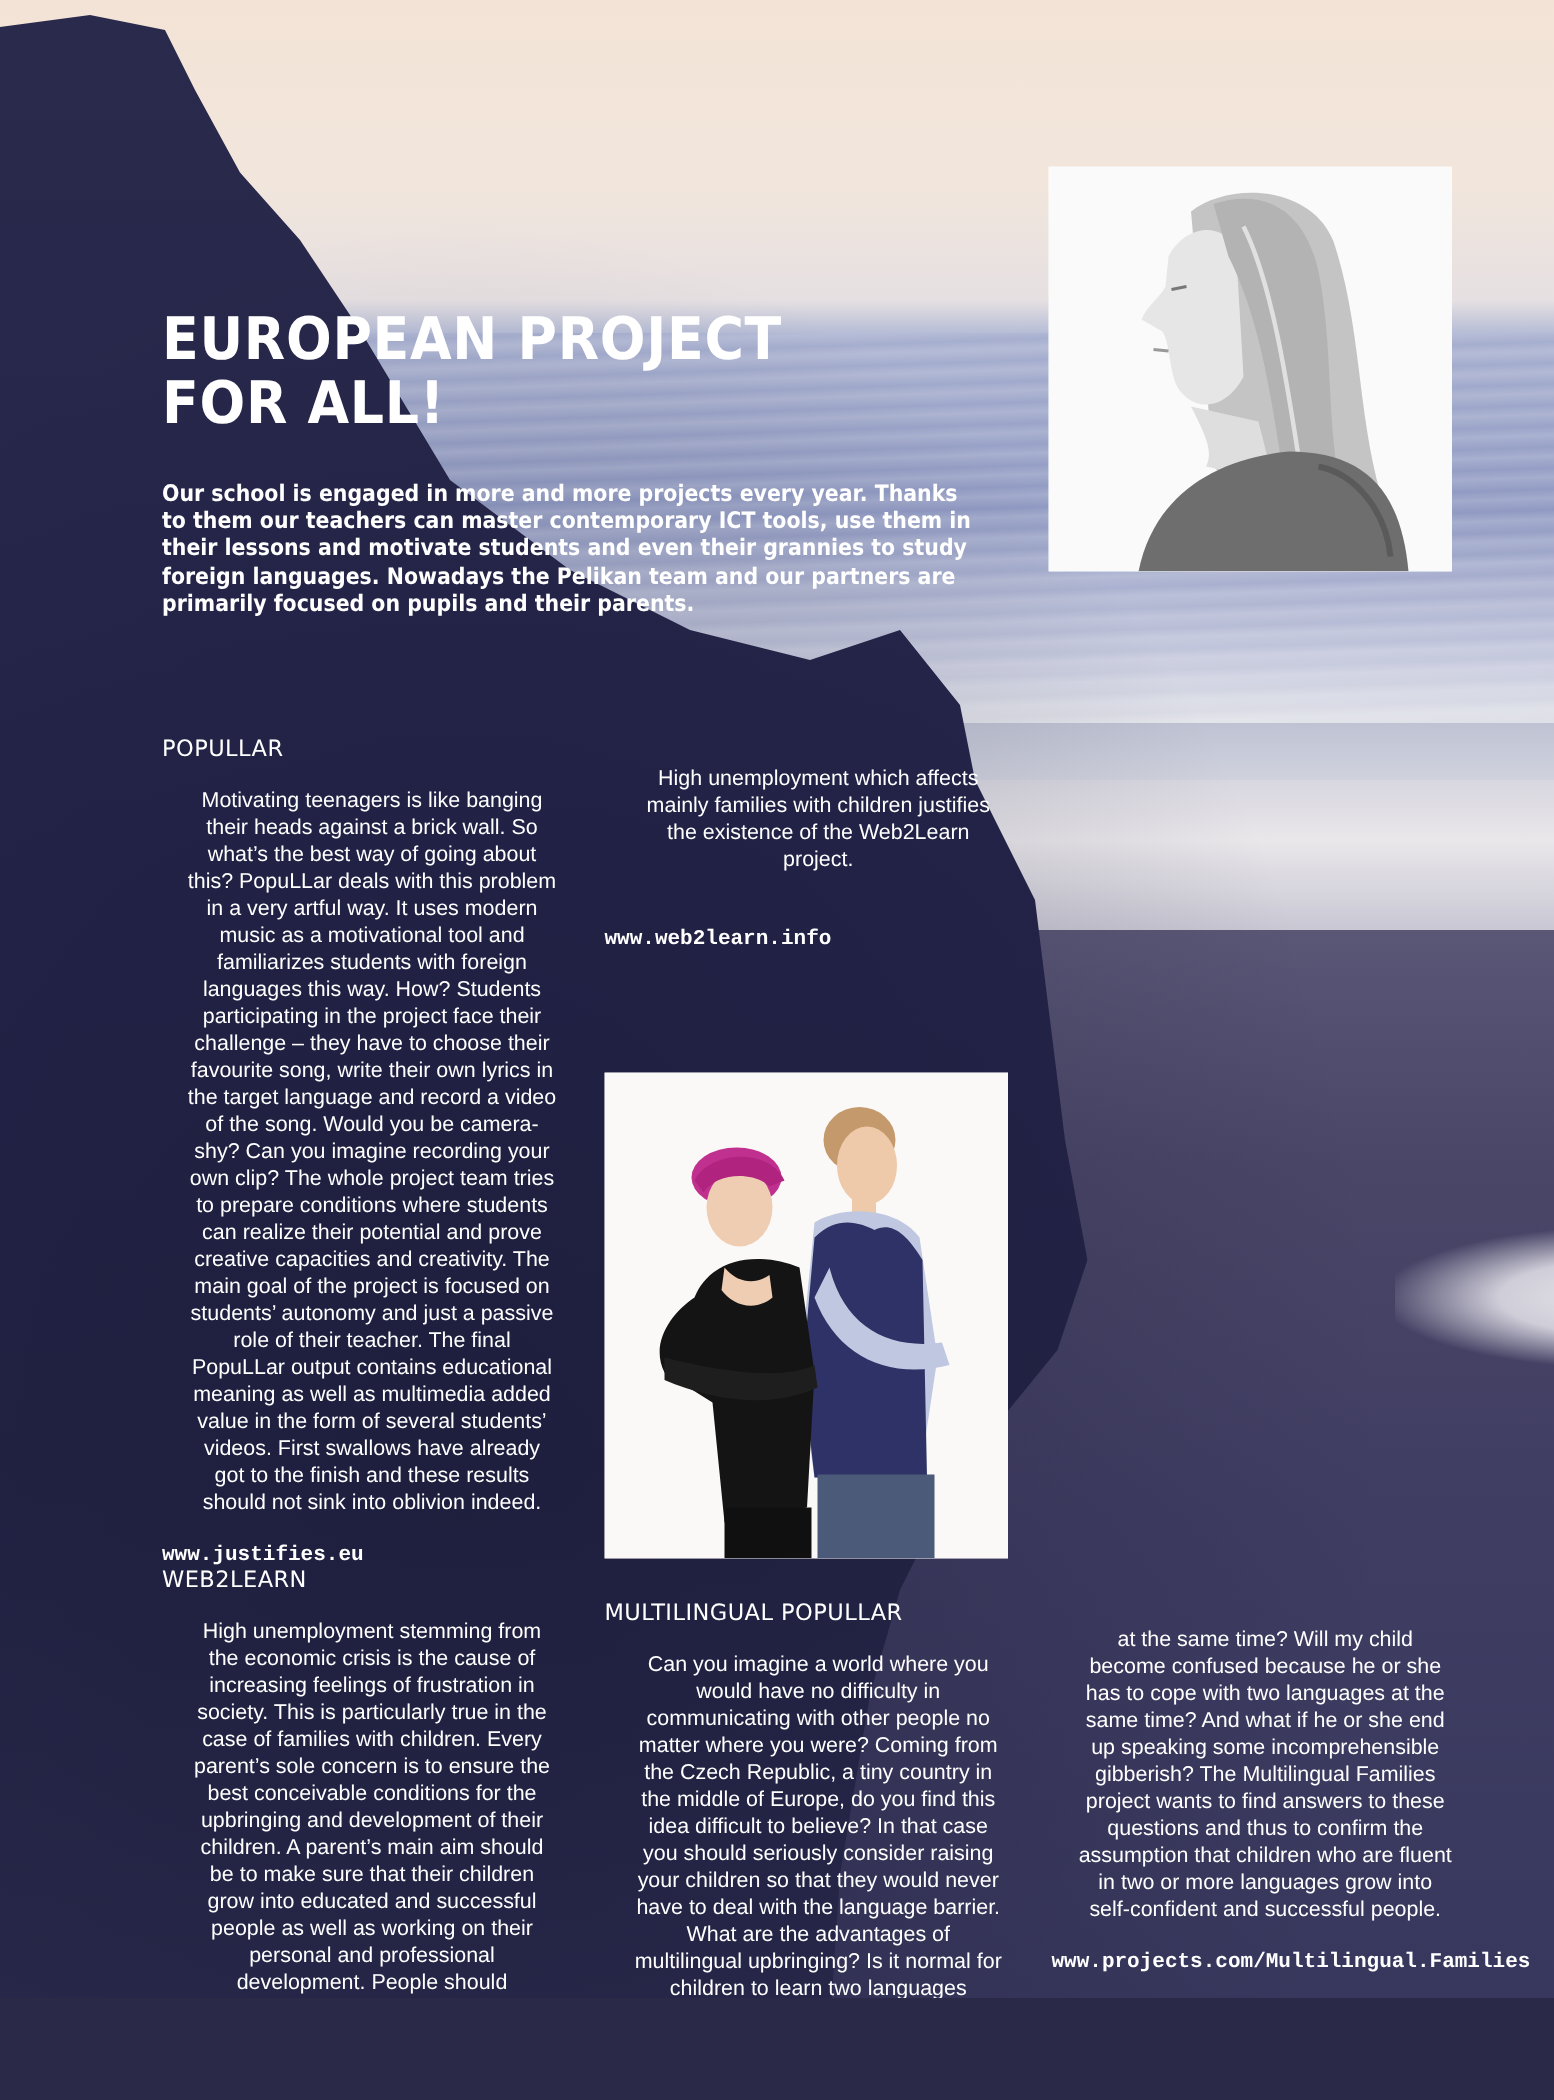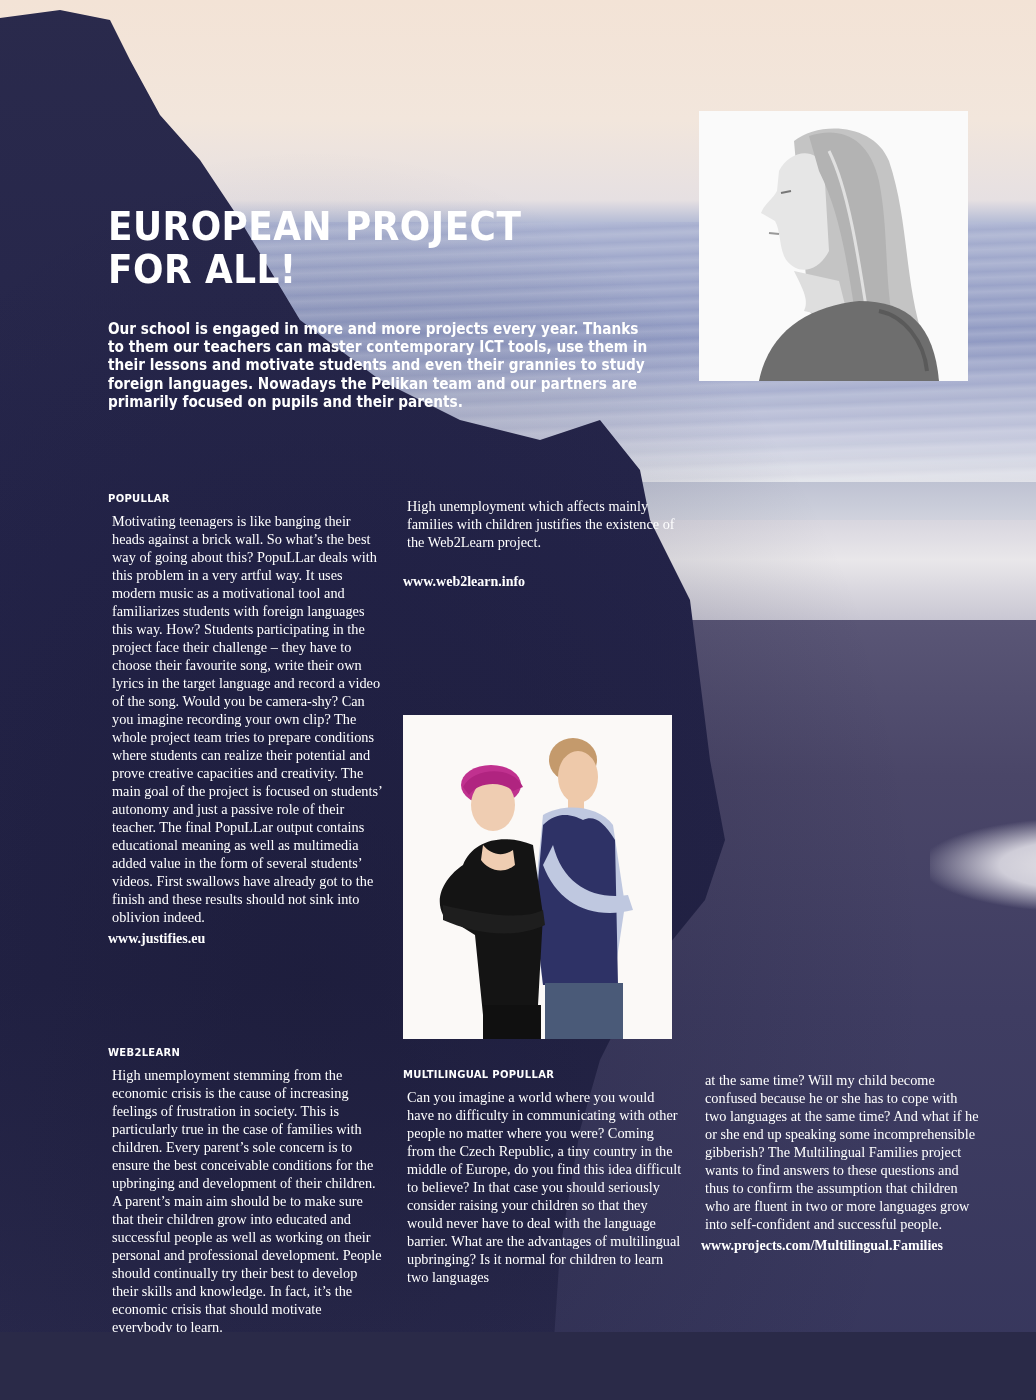--- a/index.html
+++ b/index.html
@@ -46,29 +46,29 @@
     font-size: 39px; line-height: 43px; color: #ffffff; letter-spacing: 0.5px;
     transform: scaleX(0.92); transform-origin: left top;
   }
   .lead {
     position: absolute; left: 108px; top: 320px; width: 600px; margin: 0;
     font-family: "DejaVu Sans", sans-serif; font-weight: bold;
     font-size: 15.2px; line-height: 18.2px; color: #ffffff;
     transform: scaleX(0.9); transform-origin: left top;
   }
   .section-title {
-    margin: 0; font-family: "DejaVu Sans", sans-serif; font-weight: bold;
-    font-size: 10px; line-height: 18px; color: #ffffff; letter-spacing: 0.3px;
+    margin: 0; font-family: "DejaVu Sans", sans-serif; font-weight: normal;
+    font-size: 15px; line-height: 18px; color: #ffffff; letter-spacing: 0.3px;
   }
   .body-text {
-    margin: 4px; font-family: Liberation Serif, serif;
-    font-size: 14.3px; line-height: 18px; color: #ffffff;
+    margin: 17px; font-family: Liberation Sans, sans-serif;
+    font-size: 14.3px; line-height: 18px; color: #ffffff; text-align: center;
   }
   .link {
-    display: block; font-family: Liberation Serif, serif; font-weight: bold;
+    display: block; font-family: Liberation Mono, monospace; font-weight: bold;
     font-size: 14px; line-height: 18px; color: #ffffff; text-decoration: none;
   }
   .block { position: absolute; }
   .gap { height: 18px; }
 
   .photo {
     position: absolute; background: #ffffff; overflow: hidden;
   }
   .photo-woman { left: 699px; top: 111px; width: 269px; height: 270px; background: #fafafa; }
   .photo-pair { left: 403px; top: 715px; width: 269px; height: 324px; background: #fbf9f7; }

